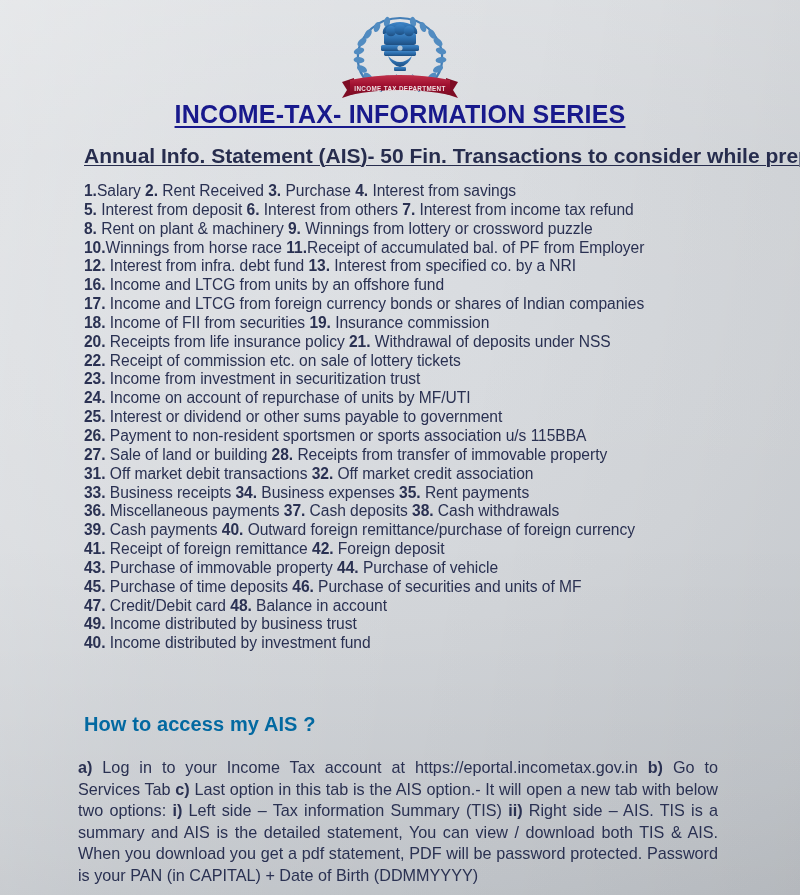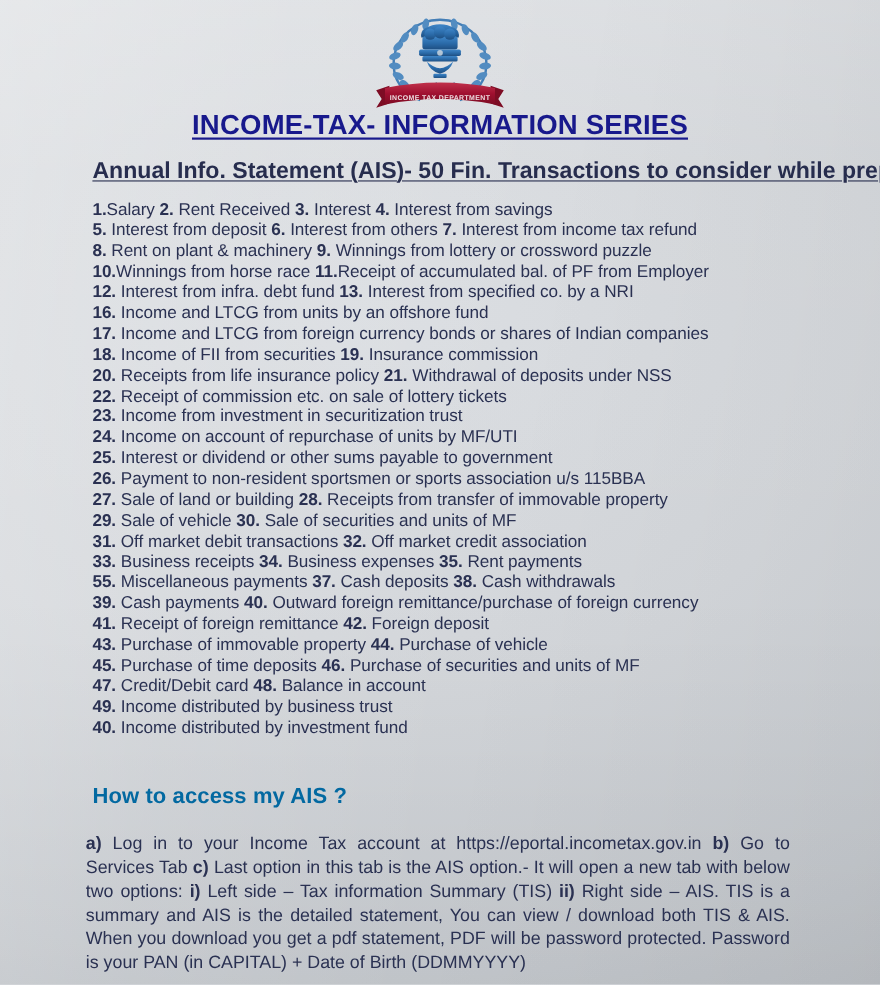--- a/index.html
+++ b/index.html
@@ -209,39 +209,38 @@
         </g>
       </svg>
     </div>
   </div>
 
   <div class="main-title">INCOME-TAX- INFORMATION SERIES</div>
 
   <div class="sub-title">Annual Info. Statement (AIS)- 50 Fin. Transactions to consider while preparing ITR</div>
 
   <div class="list-block" id="list-block">
-      <div class="list-line"><b>1.</b><span>Salary</span> <b>2.</b><span> Rent Received</span> <b>3.</b><span> Interest</span> <b>4.</b><span> Interest from savings</span></div>
+      <div class="list-line"><b>1.</b><span>Salary</span> <b>2.</b><span> Rent Received</span> <b>3.</b><span> Purchase</span> <b>4.</b><span> Interest from savings</span></div>
       <div class="list-line"><b>5.</b><span> Interest from deposit</span> <b>6.</b><span> Interest from others</span> <b>7.</b><span> Interest from income tax refund</span></div>
       <div class="list-line"><b>8.</b><span> Rent on plant &amp; machinery</span> <b>9.</b><span> Winnings from lottery or crossword puzzle</span></div>
       <div class="list-line"><b>10.</b><span>Winnings from horse race</span> <b>11.</b><span>Receipt of accumulated bal. of PF from Employer</span></div>
       <div class="list-line"><b>12.</b><span> Interest from infra. debt fund</span> <b>13.</b><span> Interest from specified co. by a NRI</span></div>
       <div class="list-line"><b>16.</b><span> Income and LTCG from units by an offshore fund</span></div>
       <div class="list-line"><b>17.</b><span> Income and LTCG from foreign currency bonds or shares of Indian companies</span></div>
       <div class="list-line"><b>18.</b><span> Income of FII from securities</span> <b>19.</b><span> Insurance commission</span></div>
       <div class="list-line"><b>20.</b><span> Receipts from life insurance policy</span> <b>21.</b><span> Withdrawal of deposits under NSS</span></div>
       <div class="list-line"><b>22.</b><span> Receipt of commission etc. on sale of lottery tickets</span></div>
       <div class="list-line"><b>23.</b><span> Income from investment in securitization trust</span></div>
       <div class="list-line"><b>24.</b><span> Income on account of repurchase of units by MF/UTI</span></div>
       <div class="list-line"><b>25.</b><span> Interest or dividend or other sums payable to government</span></div>
       <div class="list-line"><b>26.</b><span> Payment to non-resident sportsmen or sports association u/s 115BBA</span></div>
       <div class="list-line"><b>27.</b><span> Sale of land or building</span> <b>28.</b><span> Receipts from transfer of immovable property</span></div>
-      <div class="list-line"><b>29.</b><span> Sale of vehicle</span> <b>30.</b><span> Sale of securities and units of MF</span></div>
       <div class="list-line"><b>31.</b><span> Off market debit transactions</span> <b>32.</b><span> Off market credit association</span></div>
       <div class="list-line"><b>33.</b><span> Business receipts</span> <b>34.</b><span> Business expenses</span> <b>35.</b><span>  Rent payments</span></div>
-      <div class="list-line"><b>55.</b><span> Miscellaneous payments</span> <b>37.</b><span> Cash deposits </span> <b>38.</b><span> Cash withdrawals</span></div>
+      <div class="list-line"><b>36.</b><span> Miscellaneous payments</span> <b>37.</b><span> Cash deposits </span> <b>38.</b><span> Cash withdrawals</span></div>
       <div class="list-line"><b>39.</b><span> Cash payments</span> <b>40.</b><span> Outward foreign remittance/purchase of foreign currency</span></div>
       <div class="list-line"><b>41.</b><span> Receipt of foreign remittance</span> <b>42.</b><span> Foreign deposit</span></div>
       <div class="list-line"><b>43.</b><span> Purchase of immovable property</span> <b>44.</b><span> Purchase of vehicle</span></div>
       <div class="list-line"><b>45.</b><span> Purchase of time deposits</span> <b>46.</b><span> Purchase of securities and units of MF</span></div>
       <div class="list-line"><b>47.</b><span> Credit/Debit card</span> <b>48.</b><span> Balance in account</span></div>
       <div class="list-line"><b>49.</b><span> Income distributed by business trust</span></div>
       <div class="list-line"><b>40.</b><span> Income distributed by investment fund</span></div>
     </div>
 
   <div class="howto-heading">How to access my AIS ?</div>

